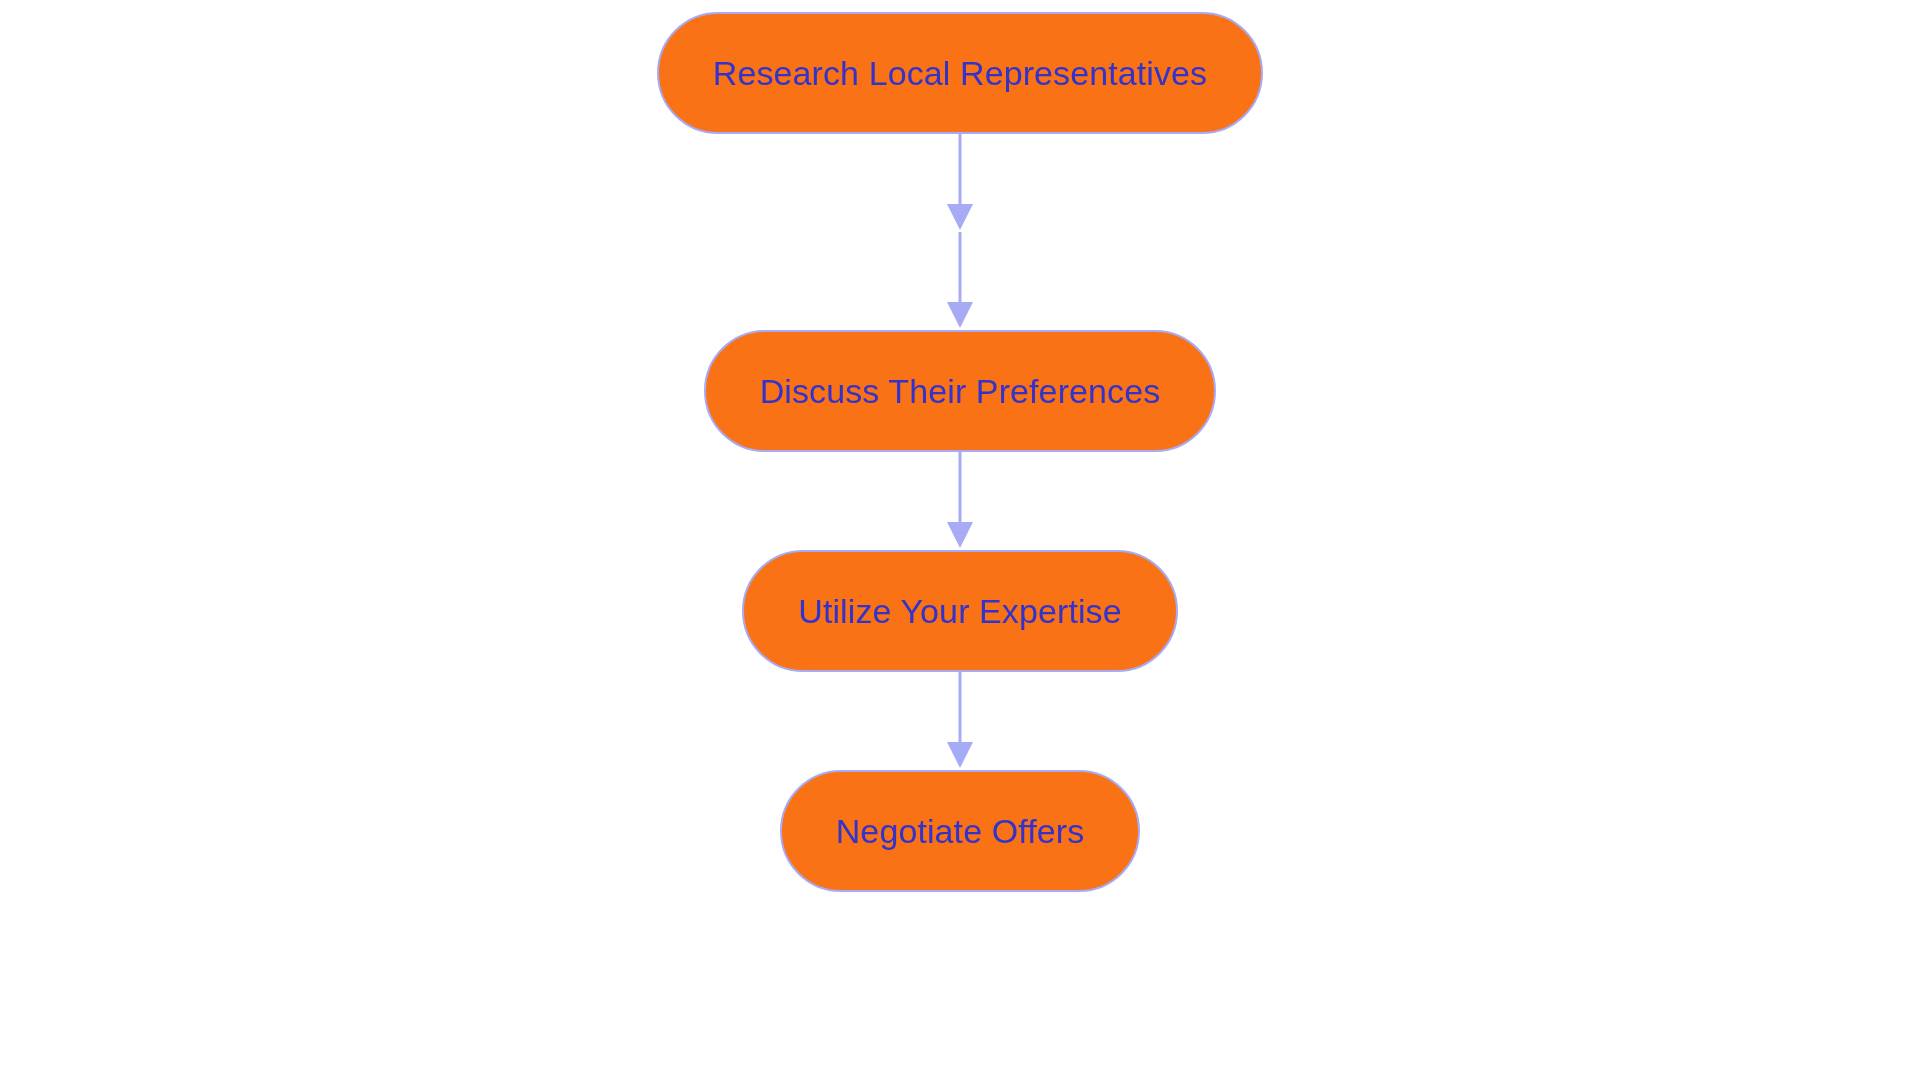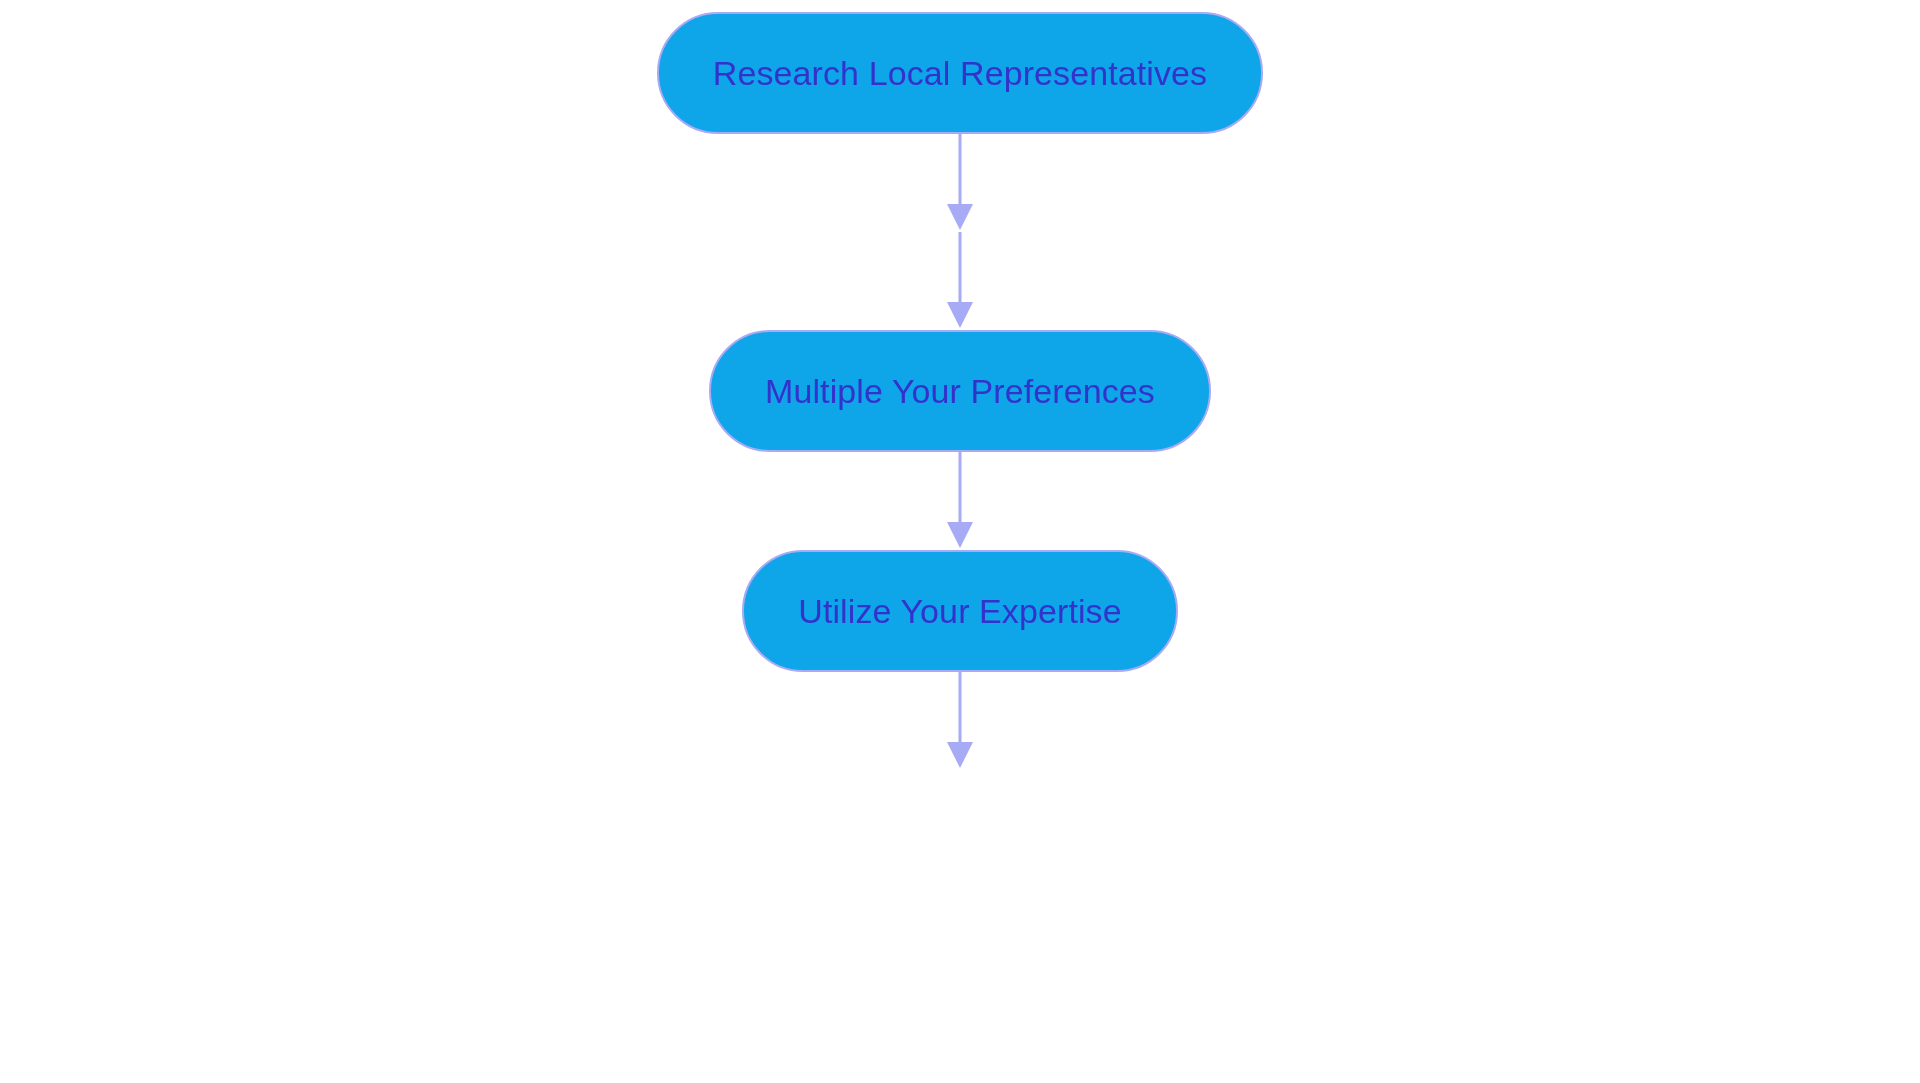--- a/index.html
+++ b/index.html
@@ -28,21 +28,21 @@
     flex-direction: column;
     align-items: center;
     justify-content: flex-start;
     padding-top: 12px;
     box-sizing: border-box;
   }
   .node {
     box-sizing: border-box;
     height: 122px;
     border-radius: 61px;
-    background: #0ea5e9;
+    background: #f97316;
     border: 2px solid #a7aaf4;
     display: flex;
     align-items: center;
     justify-content: center;
     color: #3333cc;
     font-size: 34px;
     font-weight: 400;
     letter-spacing: 0.1px;
     white-space: nowrap;
     padding: 0 54px;
@@ -91,32 +91,35 @@
       <div class="head"></div>
     </div>
 
 
     <div class="connector">
       <div class="stem"></div>
       <div class="head"></div>
     </div>
 
     <div class="node">
-      <span>Multiple Your Preferences</span>
+      <span>Discuss Their Preferences</span>
     </div>
 
     <div class="connector">
       <div class="stem"></div>
       <div class="head"></div>
     </div>
 
     <div class="node">
       <span>Utilize Your Expertise</span>
     </div>
 
     <div class="connector">
       <div class="stem"></div>
       <div class="head"></div>
     </div>
 
+    <div class="node">
+      <span>Negotiate Offers</span>
+    </div>
 
   </div>
 </div>
 
 </body></html>

